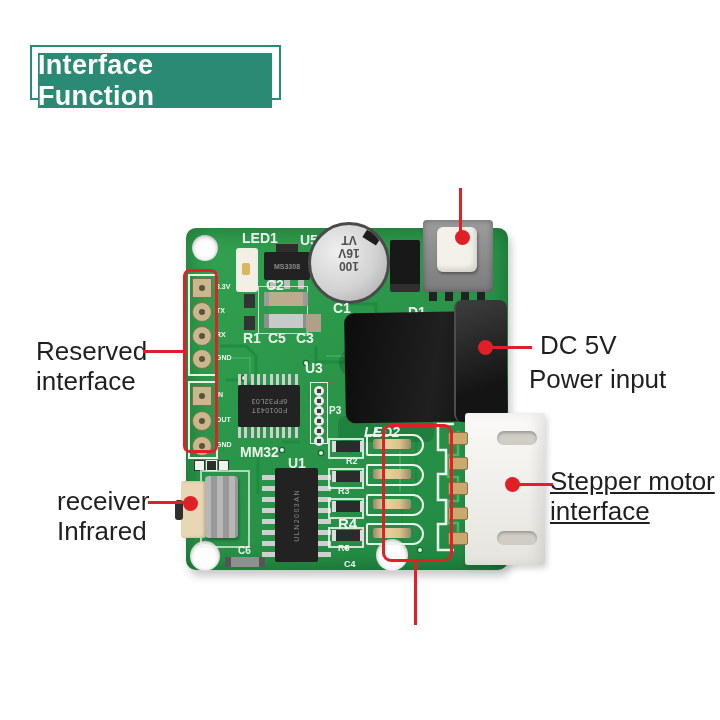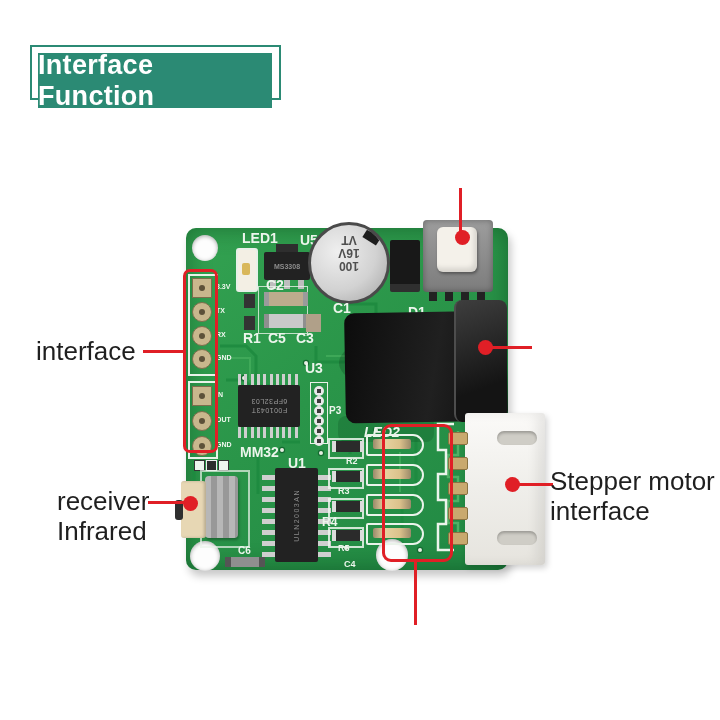--- a/index.html
+++ b/index.html
@@ -241,52 +241,57 @@
         <div class="res-body"></div>
       </div>
     <div class="res-wrap" style="left:142px;top:270px;">
         <div class="res-body"></div>
       </div>
     <div class="res-wrap" style="left:142px;top:299px;">
         <div class="res-body"></div>
       </div>
     <div class="silk" style="left:160px;top:229px;font-size:9px;">R2</div>
     <div class="silk" style="left:152px;top:259px;font-size:9px;">R3</div>
-    <div class="silk" style="left:136px;top:288px;font-size:12px;text-align:right;">R4</div>
+    <div class="silk" style="left:152px;top:288px;font-size:15px;text-align:right;">R4</div>
     <div class="silk" style="left:152px;top:316px;font-size:9px;">R5</div>
     <div class="silk" style="left:158px;top:332px;font-size:9px;">C4</div>
   </div>
 
   <div class="a" style="left:465px;top:413px;width:80px;height:152px;border-radius:3px;
               background:linear-gradient(180deg,#fbfaf8,#efeeea 50%,#e6e4de);
               box-shadow:inset -8px 0 12px rgba(0,0,0,.08), 2px 3px 6px rgba(0,0,0,.18);">
     <div class="a" style="left:32px;top:18px;width:40px;height:14px;background:#cfcdc6;border-radius:7px;box-shadow:inset 0 2px 3px rgba(0,0,0,.25);"></div>
     <div class="a" style="left:32px;top:118px;width:40px;height:14px;background:#cfcdc6;border-radius:7px;box-shadow:inset 0 2px 3px rgba(0,0,0,.25);"></div>
   </div>
   <div class="a" style="left:448px;top:432px;width:18px;height:11px;background:#c9a96e;border:1px solid #8a7342;border-radius:2px;"></div>
   <div class="a" style="left:448px;top:457px;width:18px;height:11px;background:#c9a96e;border:1px solid #8a7342;border-radius:2px;"></div>
   <div class="a" style="left:448px;top:482px;width:18px;height:11px;background:#c9a96e;border:1px solid #8a7342;border-radius:2px;"></div>
   <div class="a" style="left:448px;top:507px;width:18px;height:11px;background:#c9a96e;border:1px solid #8a7342;border-radius:2px;"></div>
   <div class="a" style="left:448px;top:532px;width:18px;height:11px;background:#c9a96e;border:1px solid #8a7342;border-radius:2px;"></div>
 
   <div class="red-line" style="left:459px;top:188px;width:3px;height:46px;"></div>
   <div class="red-dot" style="left:455px;top:230px;"></div>
 
   <div class="lbl" style="left:36px;top:336px;">
+    <div>Reserved</div>
     <div>interface</div>
   </div>
   <div class="red-line" style="left:143px;top:350px;width:40px;height:3px;"></div>
   <div class="red-box" style="left:183px;top:269px;width:29px;height:178px;"></div>
 
   <div class="red-dot" style="left:478px;top:340px;"></div>
   <div class="red-line" style="left:492px;top:346px;width:40px;height:3px;"></div>
+  <div class="lbl" style="left:529px;top:328px;line-height:34px;">
+    <div style="padding-left:11px;">DC 5V</div>
+    <div>Power input</div>
+  </div>
 
   <div class="red-dot" style="left:505px;top:477px;"></div>
   <div class="red-line" style="left:519px;top:483px;width:34px;height:3px;"></div>
-  <div class="lbl" style="left:550px;top:466px;">
+  <div class="lbl" style="left:550px;top:466px;text-decoration:underline;">
     <div>Stepper motor</div>
     <div>interface</div>
   </div>
 
   <div class="lbl" style="left:57px;top:486px;">
     <div>receiver</div>
     <div>Infrared</div>
   </div>
   <div class="red-line" style="left:148px;top:501px;width:36px;height:3px;"></div>
   <div class="red-dot" style="left:183px;top:496px;"></div>

